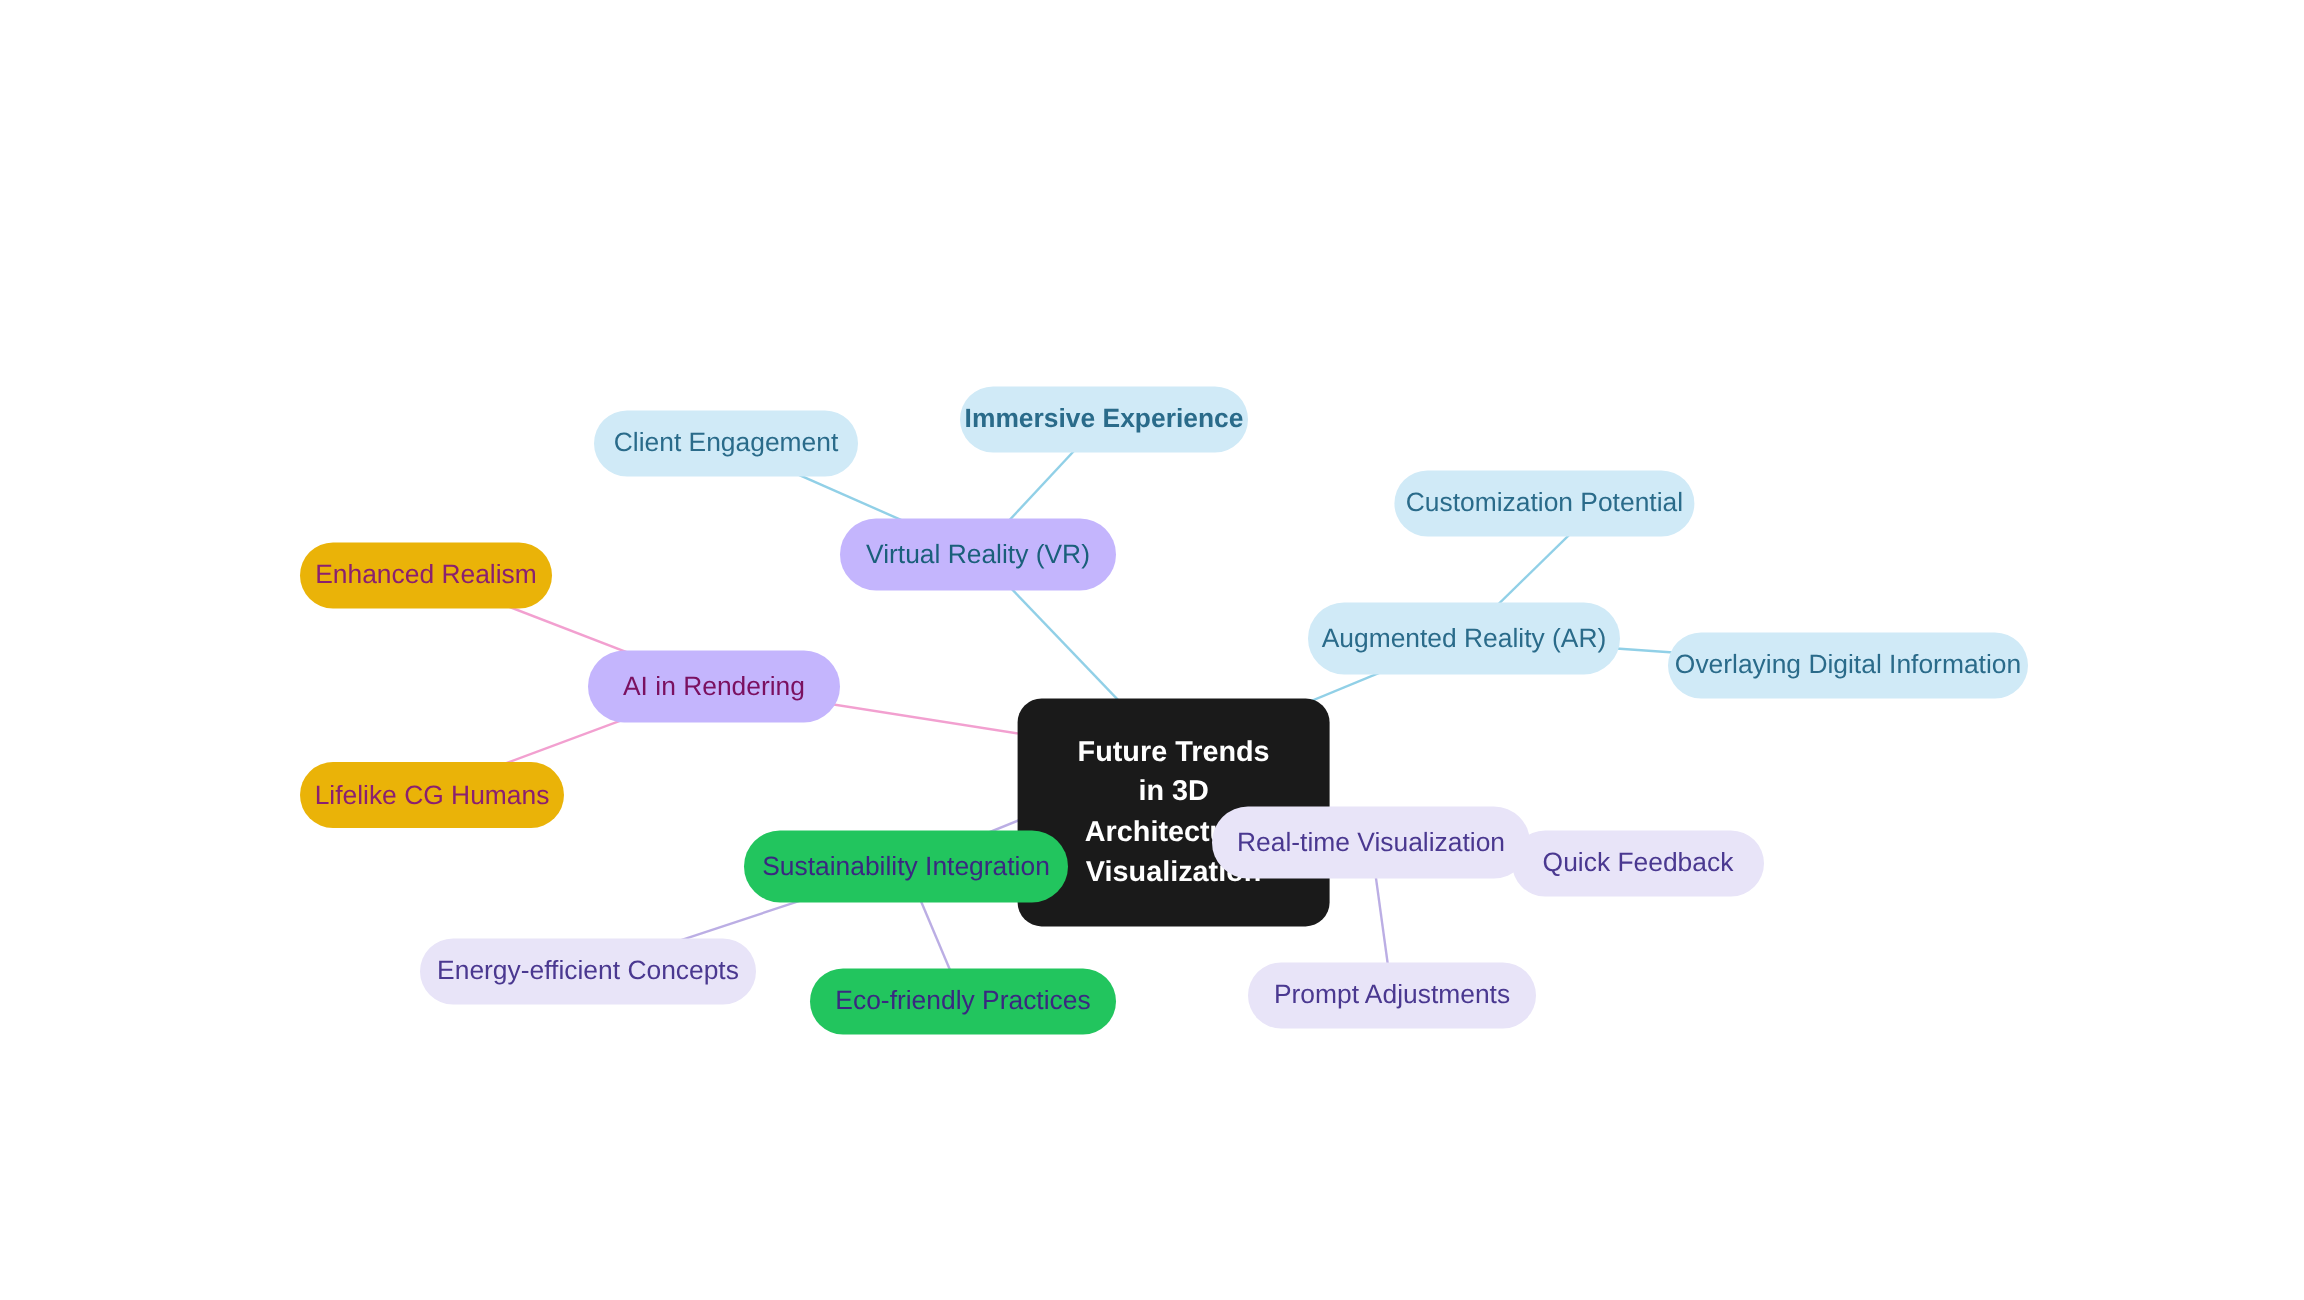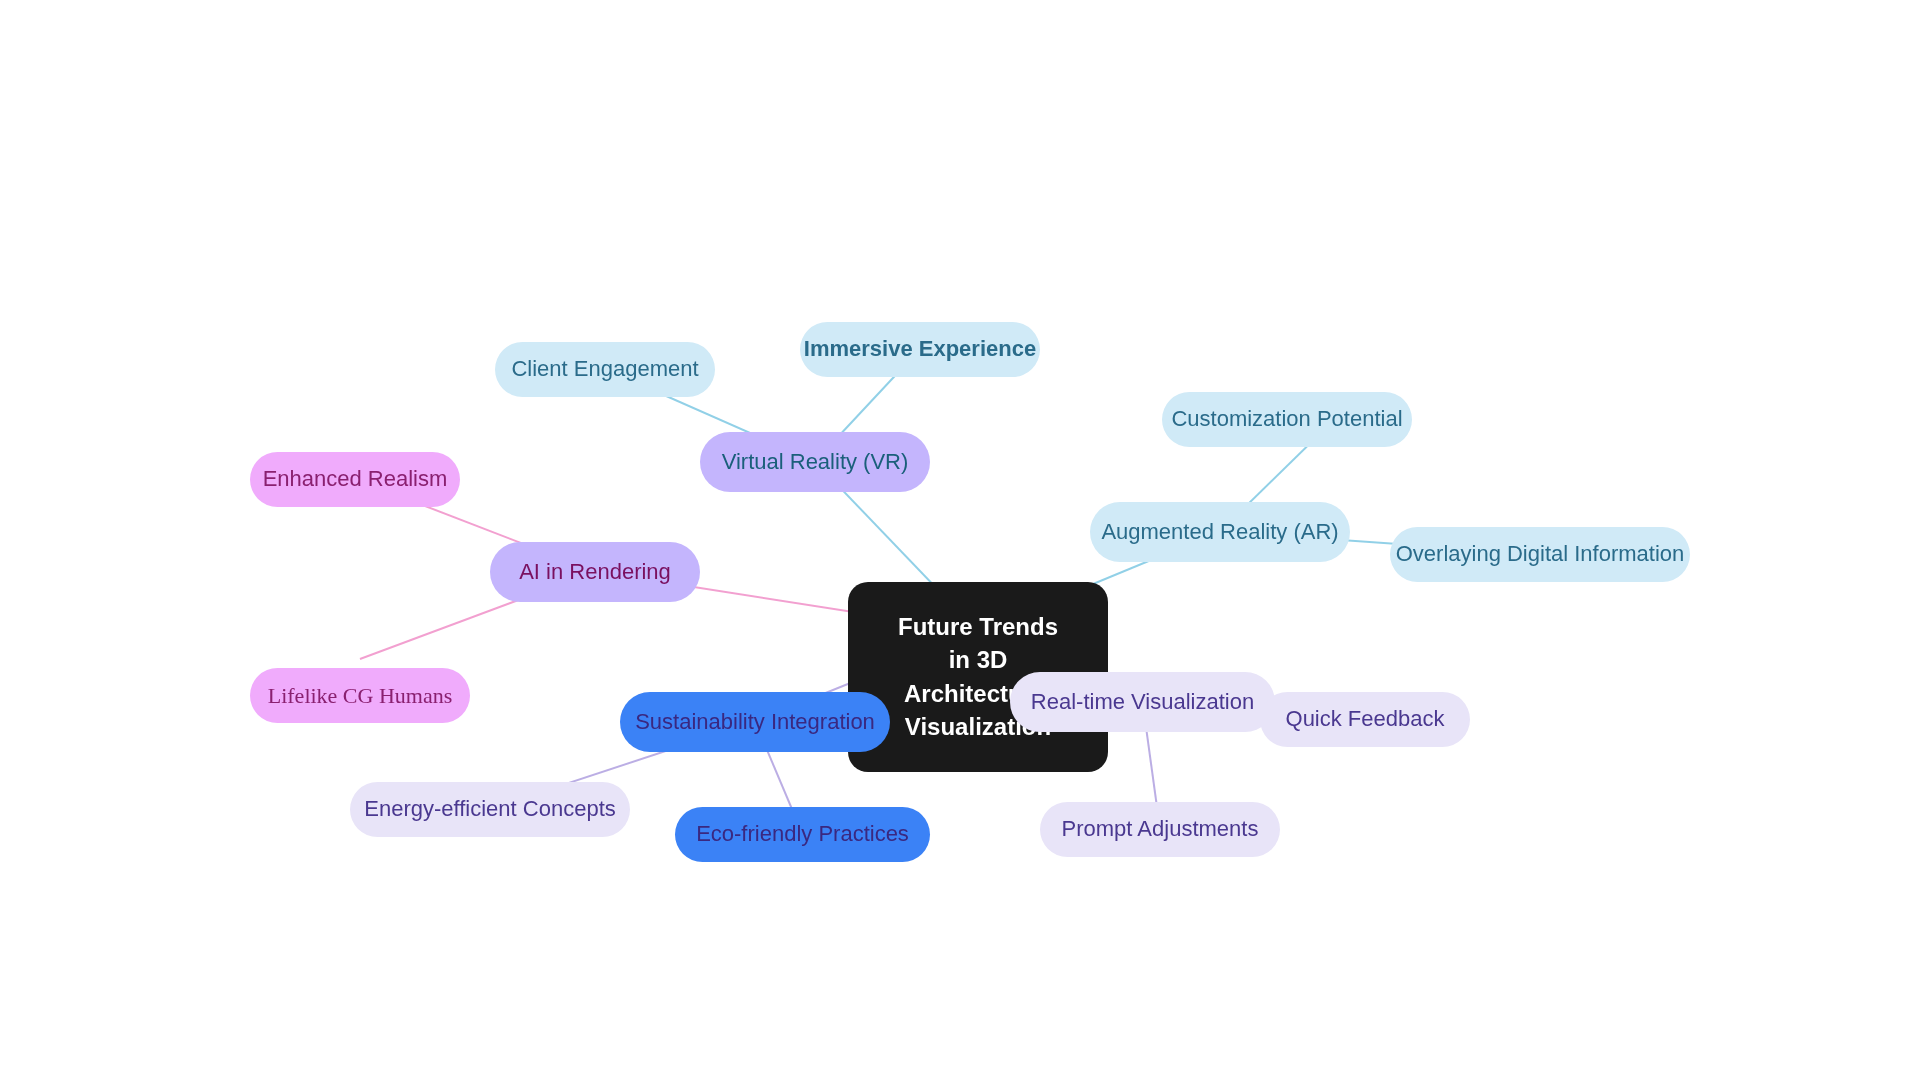--- a/index.html
+++ b/index.html
@@ -57,26 +57,26 @@
       background: #d0eaf7;
       color: #2a6b8a;
       border: none;
     }
     .node-pink {
       background: #c4b5fd;
       color: #7a1060;
       border: none;
     }
     .node-pink-light {
-      background: #f0abfc;
+      background: #eab308;
       color: #8a2070;
       border: none;
     }
     .node-purple {
-      background: #3b82f6;
+      background: #22c55e;
       color: #3a2880;
       border: none;
     }
     .node-purple-light {
       background: #e8e4f8;
       color: #4a3890;
       border: none;
     }
   </style>
 </head>
@@ -104,21 +104,21 @@
       <div class="node node-center" style="left: 848px; top: 581.5px; width: 260px; min-height: 100px;">Future Trends in 3D
 Architectural Visualization</div>
       <div class="node node-blue" style="left: 700px; top: 431.5px; width: 230px; min-height: 60px;">Virtual Reality (VR)</div>
       <div class="node node-blue-light" style="left: 495px; top: 341.5px; width: 220px; min-height: 55px;">Client Engagement</div>
       <div class="node node-blue-light" style="left: 800px; top: 321.5px; width: 240px; min-height: 55px; font-weight: bold;">Immersive Experience</div>
       <div class="node node-blue-light" style="left: 1090px; top: 501.5px; width: 260px; min-height: 60px; text-align: right;">Augmented Reality (AR)</div>
       <div class="node node-blue-light" style="left: 1162px; top: 391.5px; width: 250px; min-height: 55px;">Customization Potential</div>
       <div class="node node-blue-light" style="left: 1390px; top: 526.5px; width: 300px; min-height: 55px;">Overlaying Digital Information</div>
       <div class="node node-pink" style="left: 490px; top: 541.5px; width: 210px; min-height: 60px;">AI in Rendering</div>
       <div class="node node-pink-light" style="left: 250px; top: 451.5px; width: 210px; min-height: 55px;">Enhanced Realism</div>
-      <div class="node node-pink-light" style="left: 250px; top: 668px; width: 220px; min-height: 55px; font-family: Liberation Serif, serif;">Lifelike CG Humans</div>
+      <div class="node node-pink-light" style="left: 250px; top: 635px; width: 220px; min-height: 55px;">Lifelike CG Humans</div>
       <div class="node node-purple" style="left: 620px; top: 691.5px; width: 270px; min-height: 60px;">Sustainability Integration</div>
       <div class="node node-purple-light" style="left: 350px; top: 781.5px; width: 280px; min-height: 55px;">Energy-efficient Concepts</div>
       <div class="node node-purple" style="left: 675px; top: 806.5px; width: 255px; min-height: 55px;">Eco-friendly Practices</div>
       <div class="node node-purple-light" style="left: 1010px; top: 671.5px; width: 265px; min-height: 60px;">Real-time Visualization</div>
       <div class="node node-purple-light" style="left: 1260px; top: 691.5px; width: 210px; min-height: 55px;">Quick Feedback</div>
       <div class="node node-purple-light" style="left: 1040px; top: 801.5px; width: 240px; min-height: 55px;">Prompt Adjustments</div>
     </div>
 </div>
 
 </body></html>

